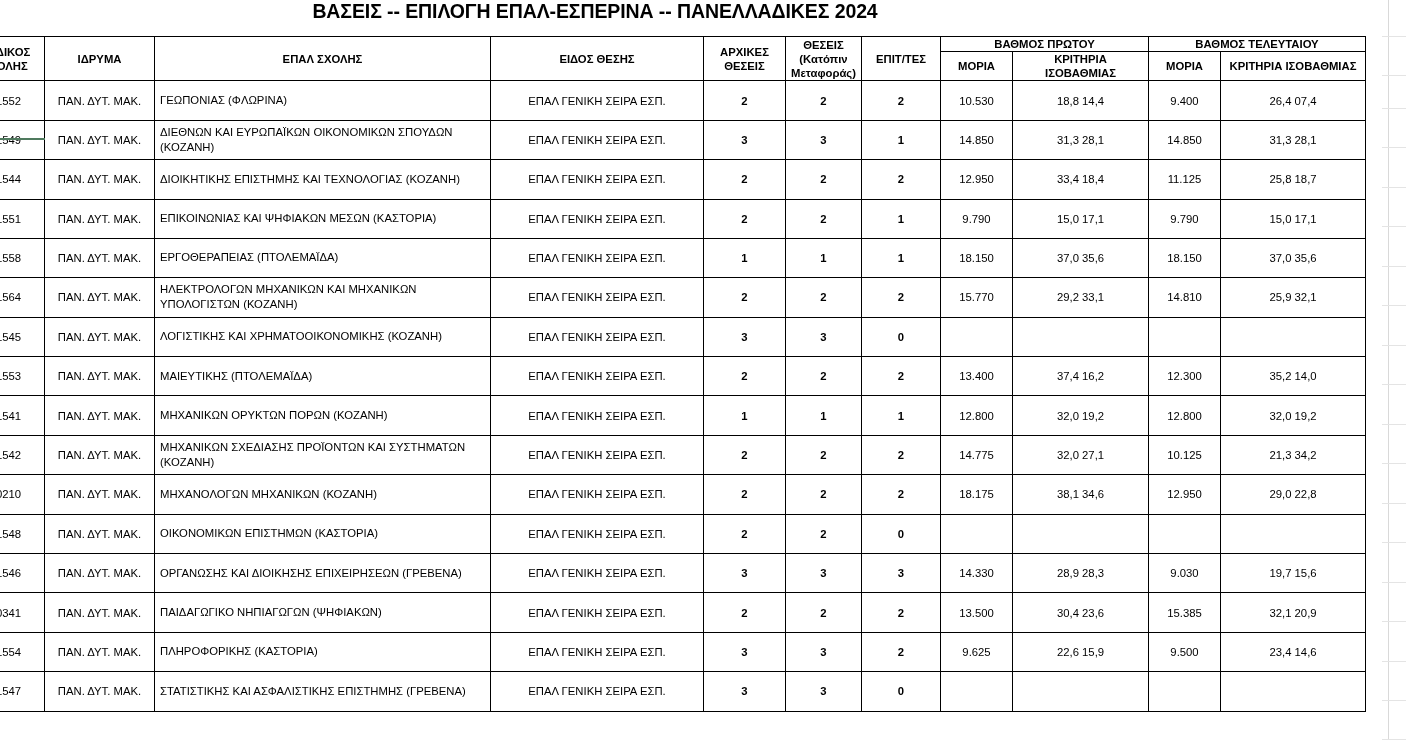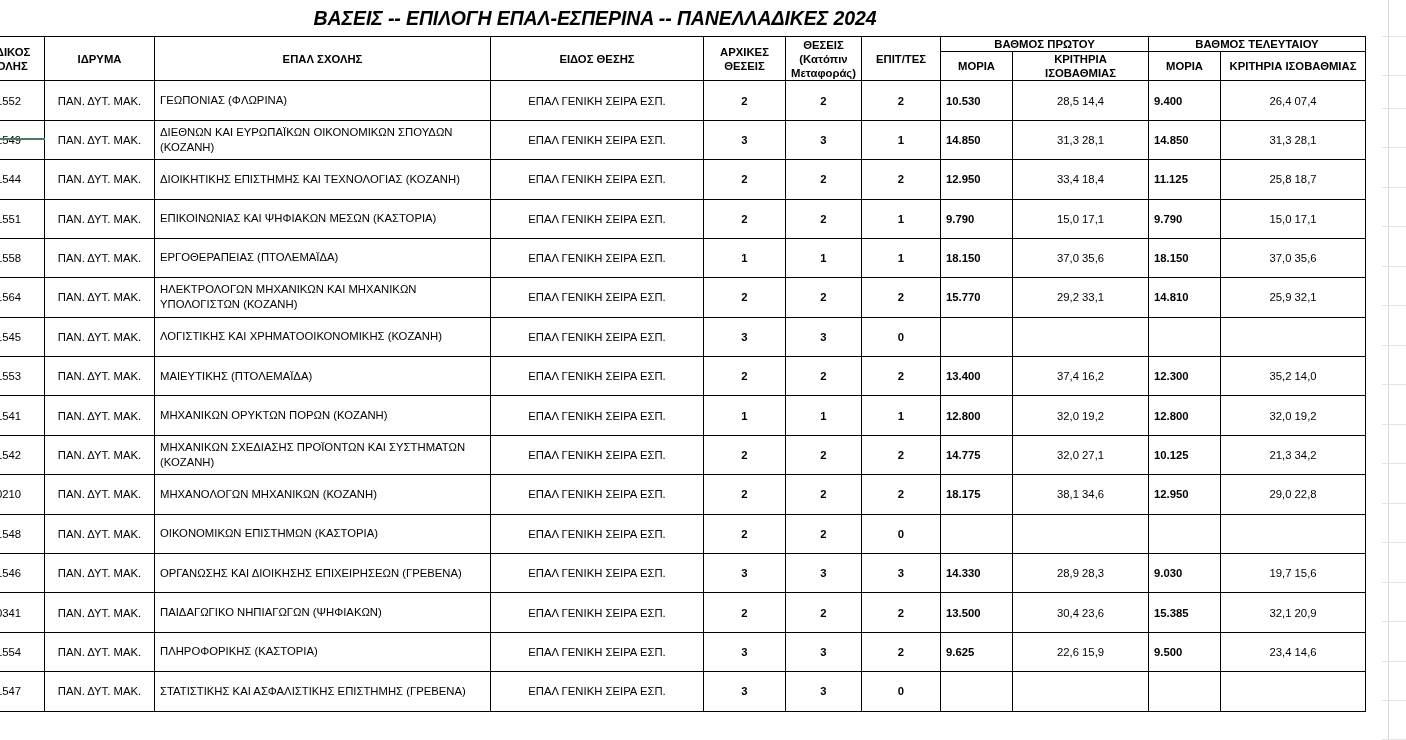--- a/index.html
+++ b/index.html
@@ -37,25 +37,23 @@
     background: #e4e4e4;
   }
 
   
   .title-row {
     position: absolute;
     left: 0; top: 0;
     width: 1180px;
     height: 36px;
     display: flex;
-    align-items: center;
     justify-content: center;
     background: #ffffff;
     z-index: 4;
-    font-style: italic;
   }
   .title-text {
     font-size: 19.5px;
     font-weight: bold;
     color: #000000;
     letter-spacing: -0.1px;
     white-space: nowrap;
     padding-left: 10px;
   }
 
@@ -103,21 +101,21 @@
   col.c-m2     { width: 72px; }
   col.c-k2     { width: 145px; }
 
   tbody tr { height: 39.4px; }
 
   td.code     { text-align: center; font-size: 11.5px; }
   td.inst     { text-align: center; font-size: 11.2px; }
   td.name     { text-align: left; font-size: 11.2px; line-height: 1.35; }
   td.kind     { text-align: center; font-size: 11.2px; }
   td.num      { text-align: center; font-weight: bold; font-size: 11.6px; }
-  td.moria    { font-weight: bold; font-size: 11.8px; }
+  td.moria    { text-align: center; font-weight: normal; font-size: 11.8px; }
   td.krit     { text-align: center; font-weight: normal; font-size: 11.4px; }
 
   
   .sep-left { border-left: 1.6px solid #000000 !important; }
 
   
   .green-line {
     position: absolute;
     left: 0;
     top: 138px;
@@ -205,21 +203,21 @@
     <tbody id="tbody">
         <tr>
           <td class="code">1552</td>
           <td class="inst">ΠΑΝ. ΔΥΤ. ΜΑΚ.</td>
           <td class="name">ΓΕΩΠΟΝΙΑΣ (ΦΛΩΡΙΝΑ)</td>
           <td class="kind">ΕΠΑΛ ΓΕΝΙΚΗ ΣΕΙΡΑ ΕΣΠ.</td>
           <td class="num">2</td>
           <td class="num">2</td>
           <td class="num">2</td>
           <td class="moria sep-left">10.530</td>
-          <td class="krit">28,5 14,4</td>
+          <td class="krit">18,8 14,4</td>
           <td class="moria sep-left">9.400</td>
           <td class="krit">26,4 07,4</td>
         </tr>
         <tr>
           <td class="code">1549</td>
           <td class="inst">ΠΑΝ. ΔΥΤ. ΜΑΚ.</td>
           <td class="name">ΔΙΕΘΝΩΝ ΚΑΙ ΕΥΡΩΠΑΪΚΩΝ ΟΙΚΟΝΟΜΙΚΩΝ ΣΠΟΥΔΩΝ (ΚΟΖΑΝΗ)</td>
           <td class="kind">ΕΠΑΛ ΓΕΝΙΚΗ ΣΕΙΡΑ ΕΣΠ.</td>
           <td class="num">3</td>
           <td class="num">3</td>

